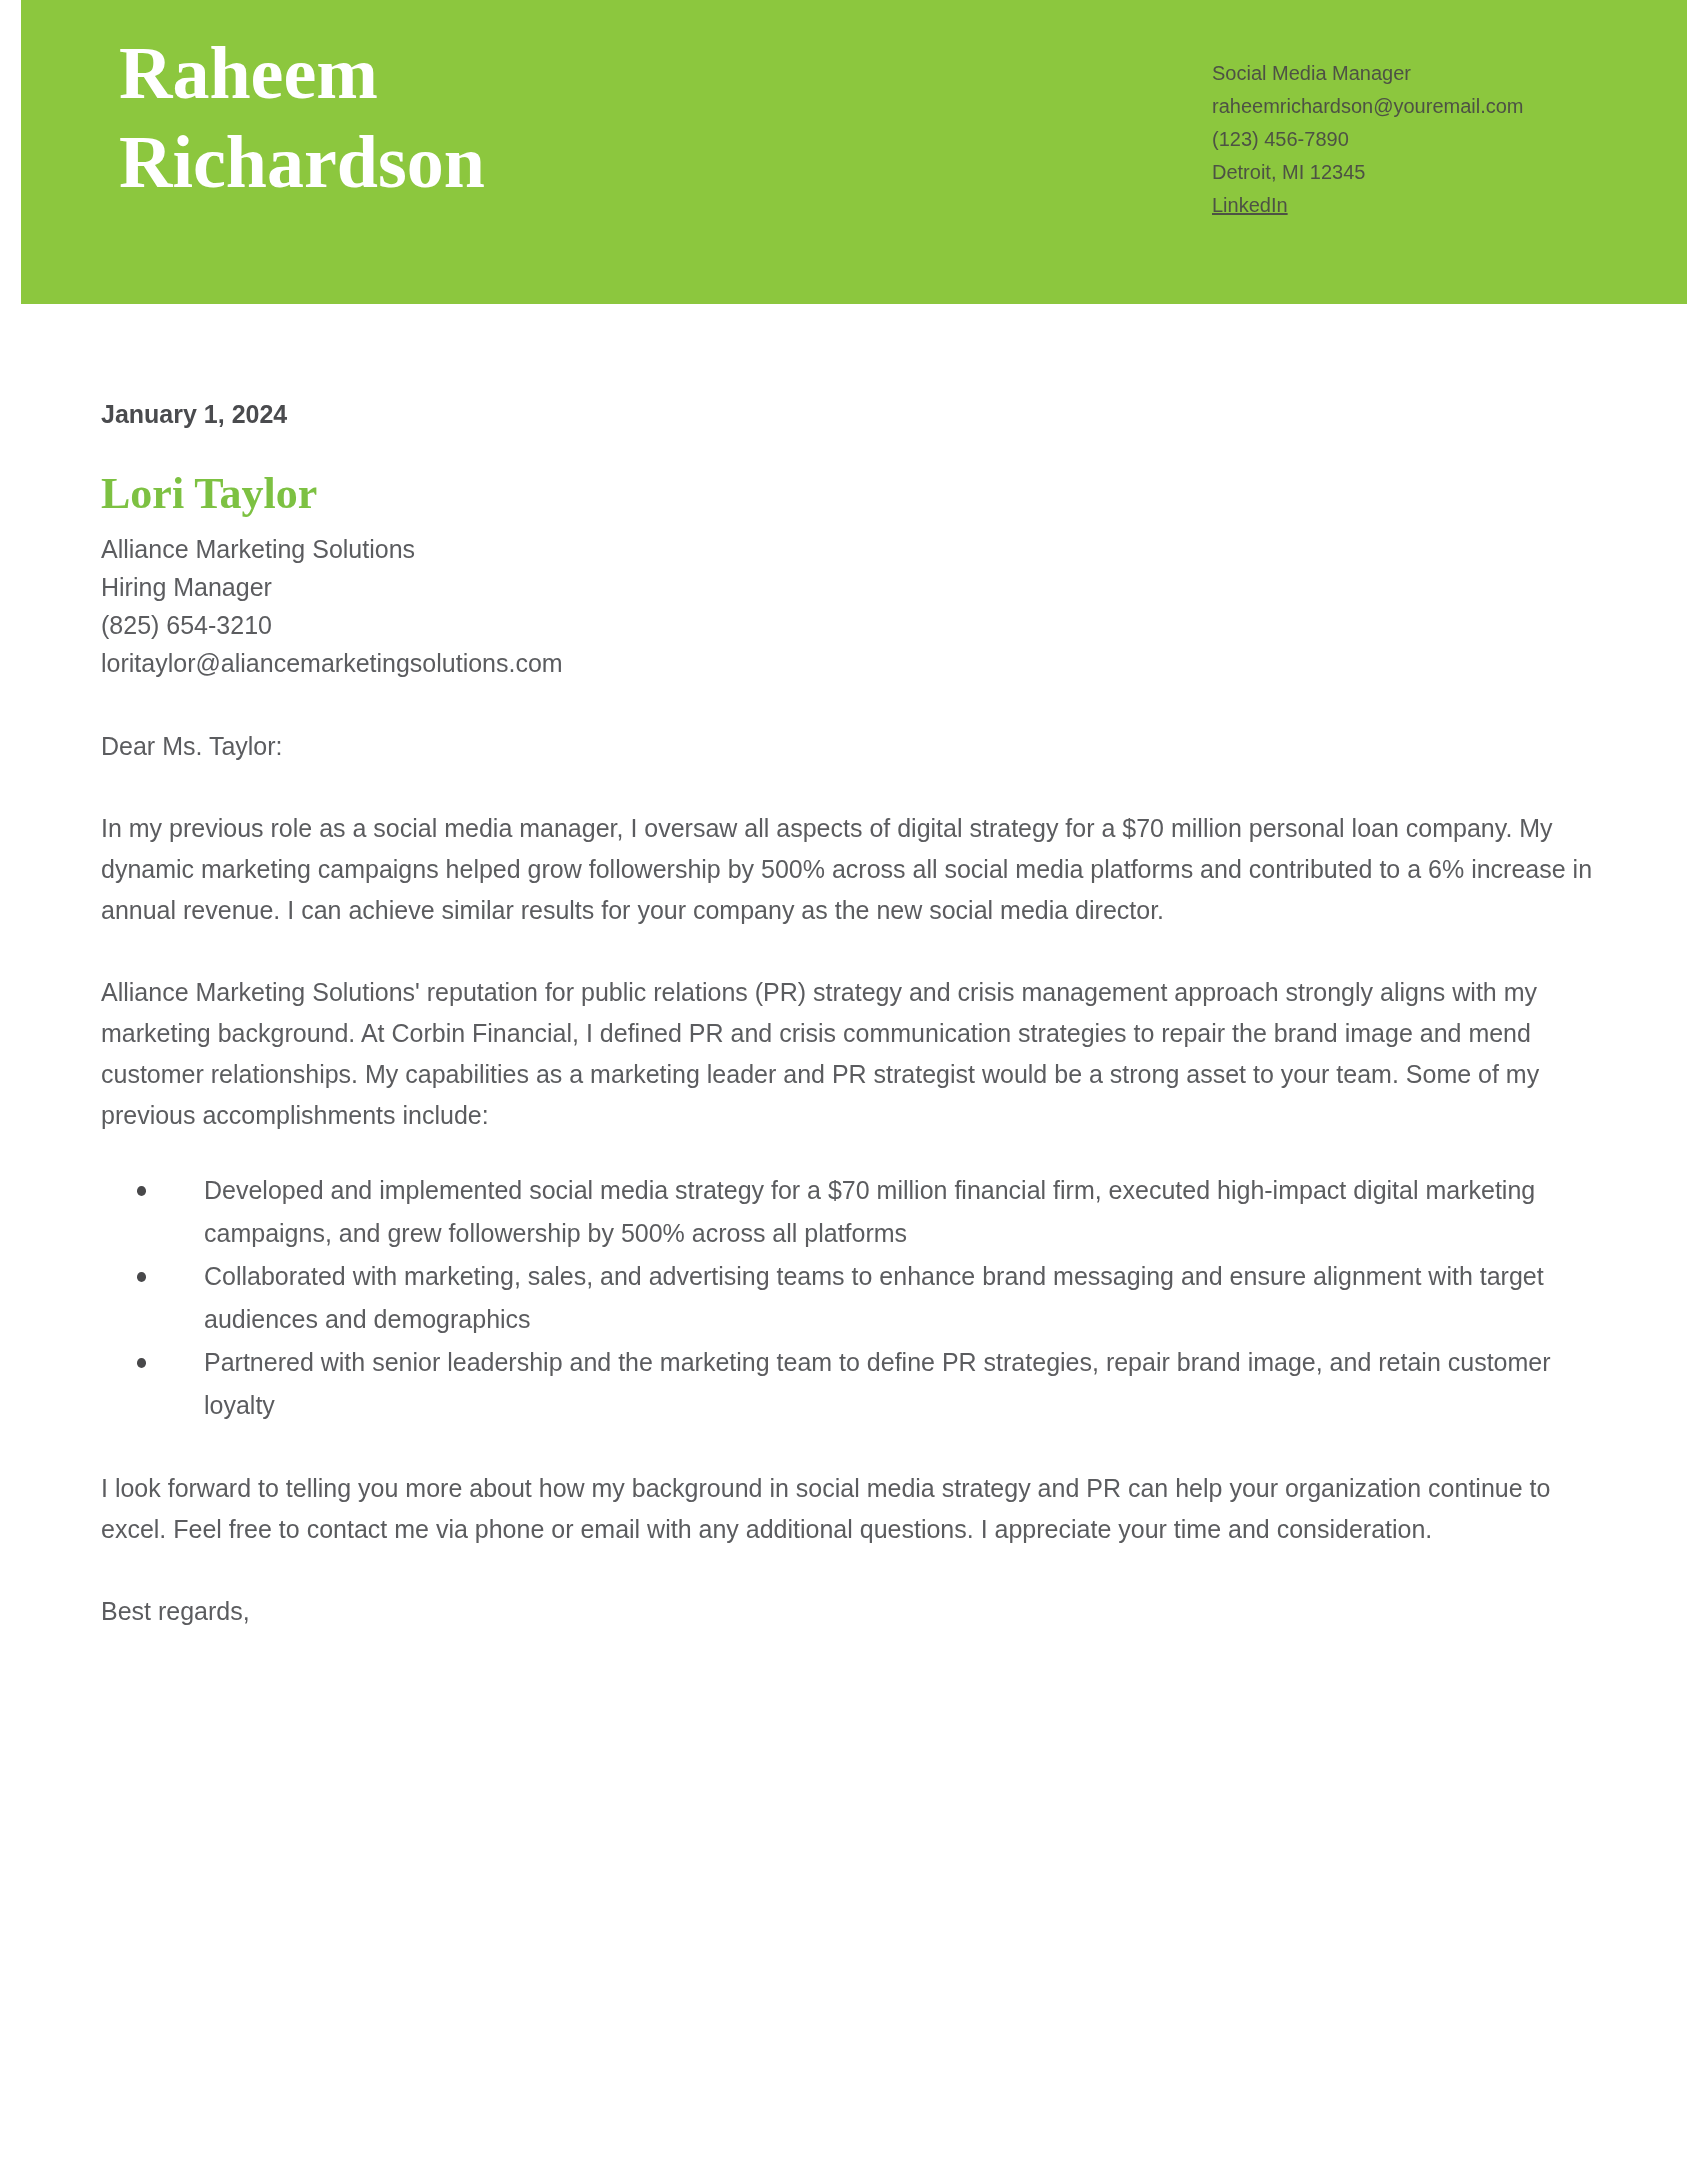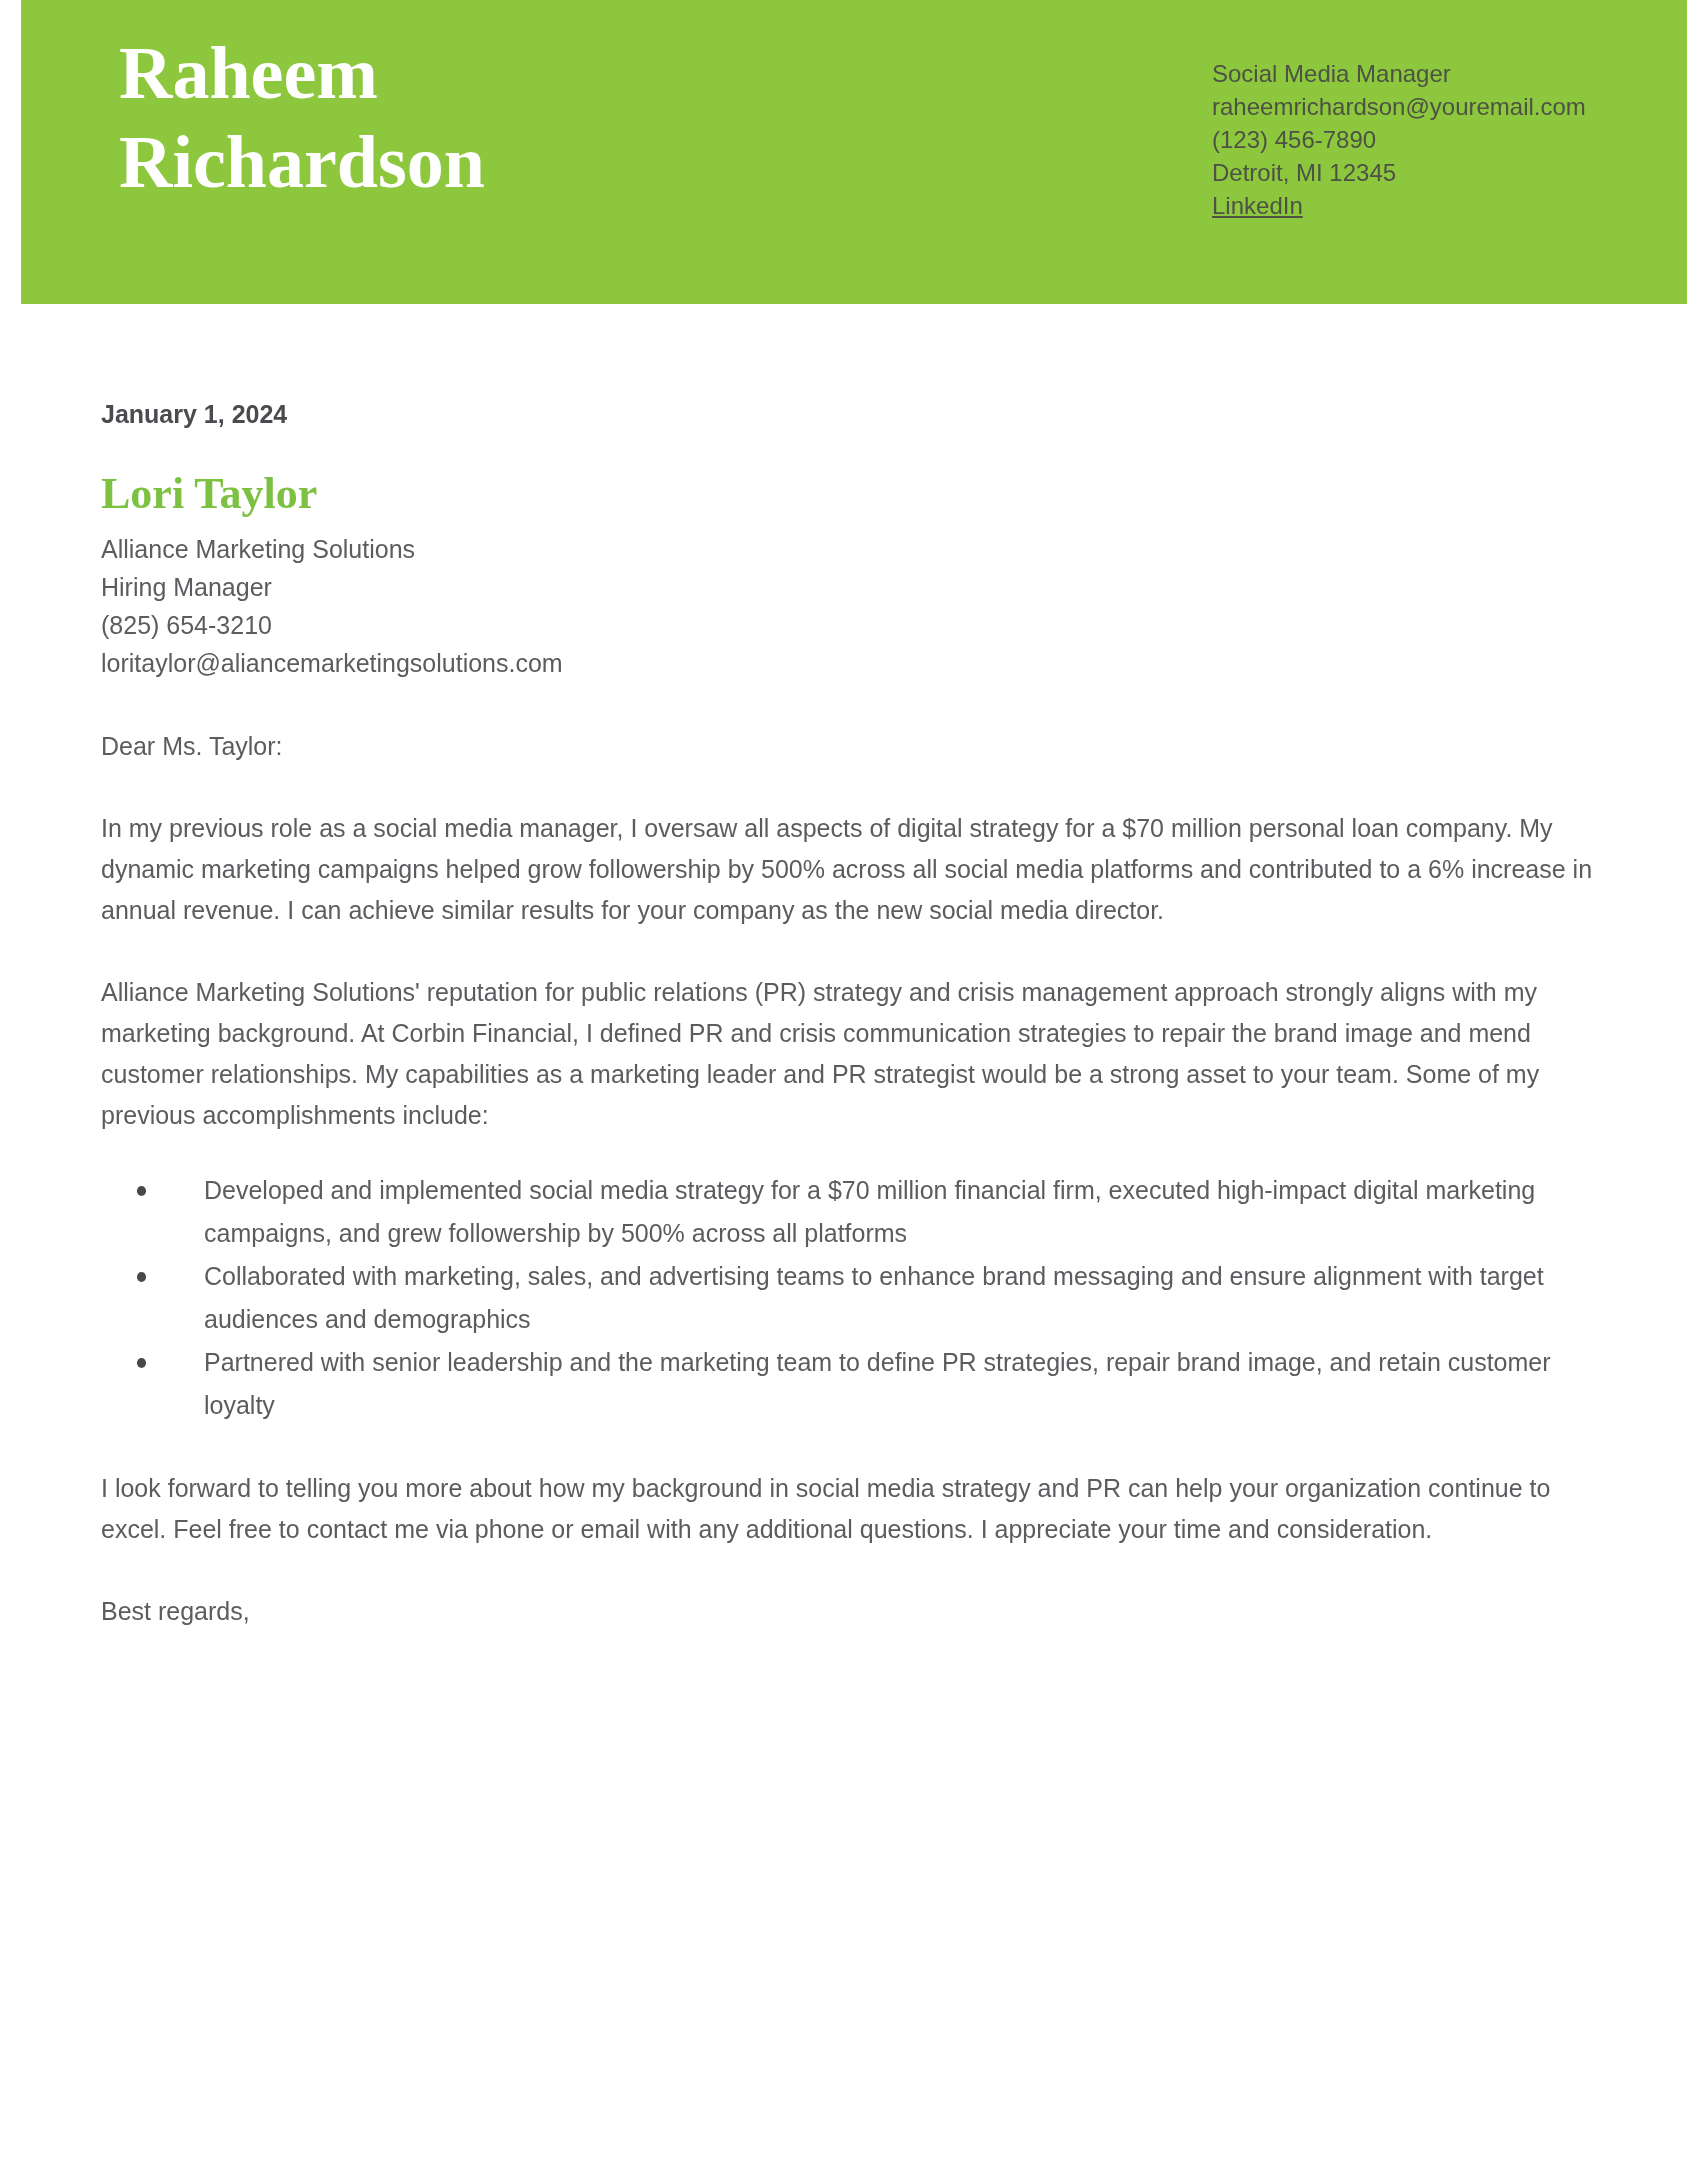--- a/index.html
+++ b/index.html
@@ -38,21 +38,21 @@
     font-size:74px;
     line-height:89px;
     color:var(--title-white);
     letter-spacing:0px;
   }
   .title .line{display:block;}
   .contact{
     position:absolute;
     left:1191px;
     top:57px;
-    font-size:24px;
+    font-size:20px;
     line-height:33px;
     color:var(--contact-gray);
   }
   .contact div{white-space:nowrap;}
   .contact a{
     color:var(--contact-gray);
     text-decoration:underline;
     cursor:pointer;
   }
   

